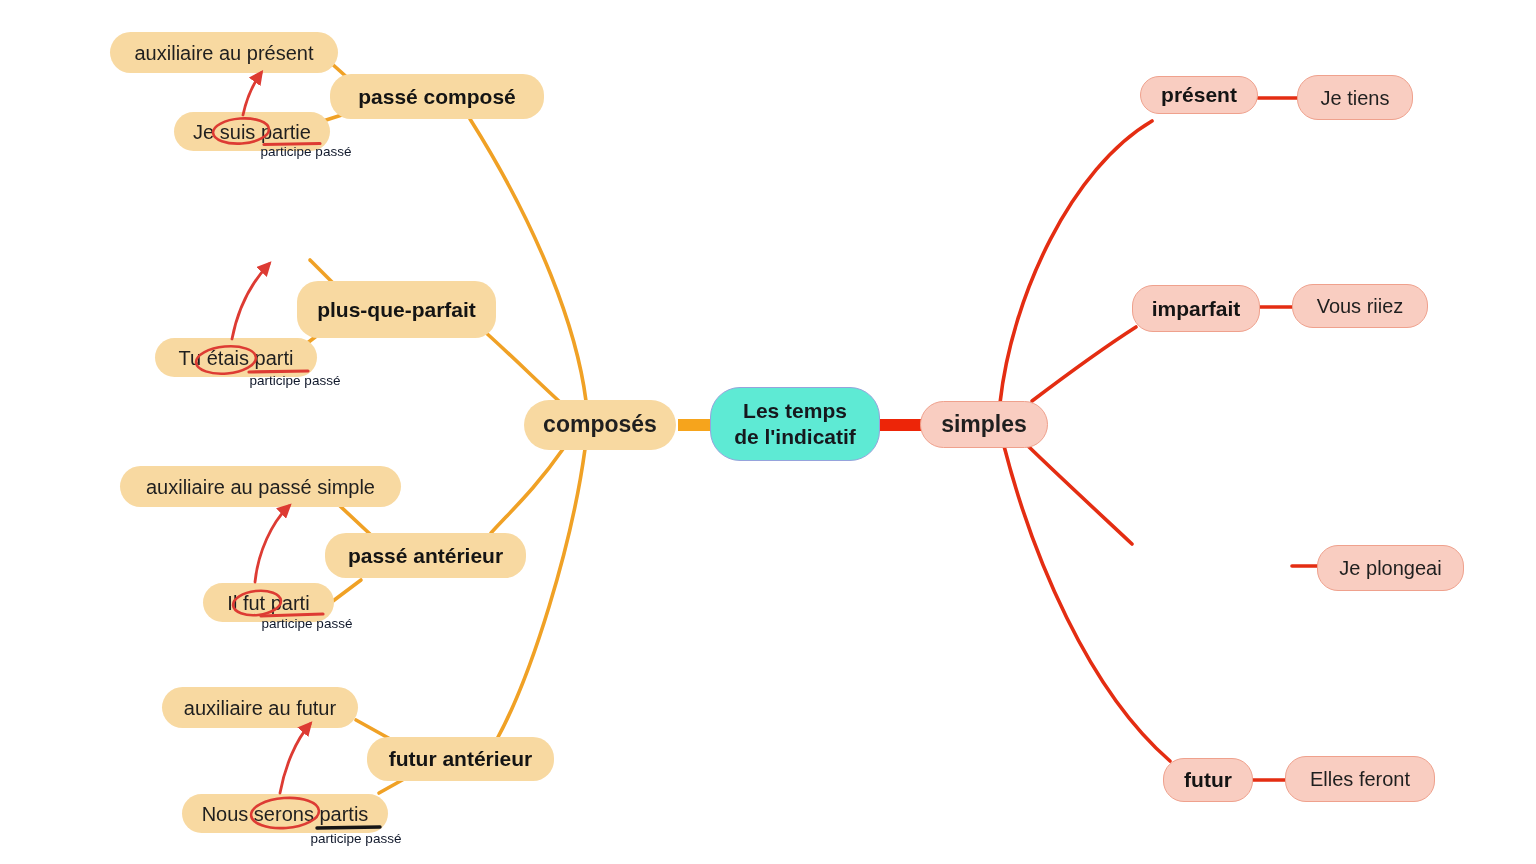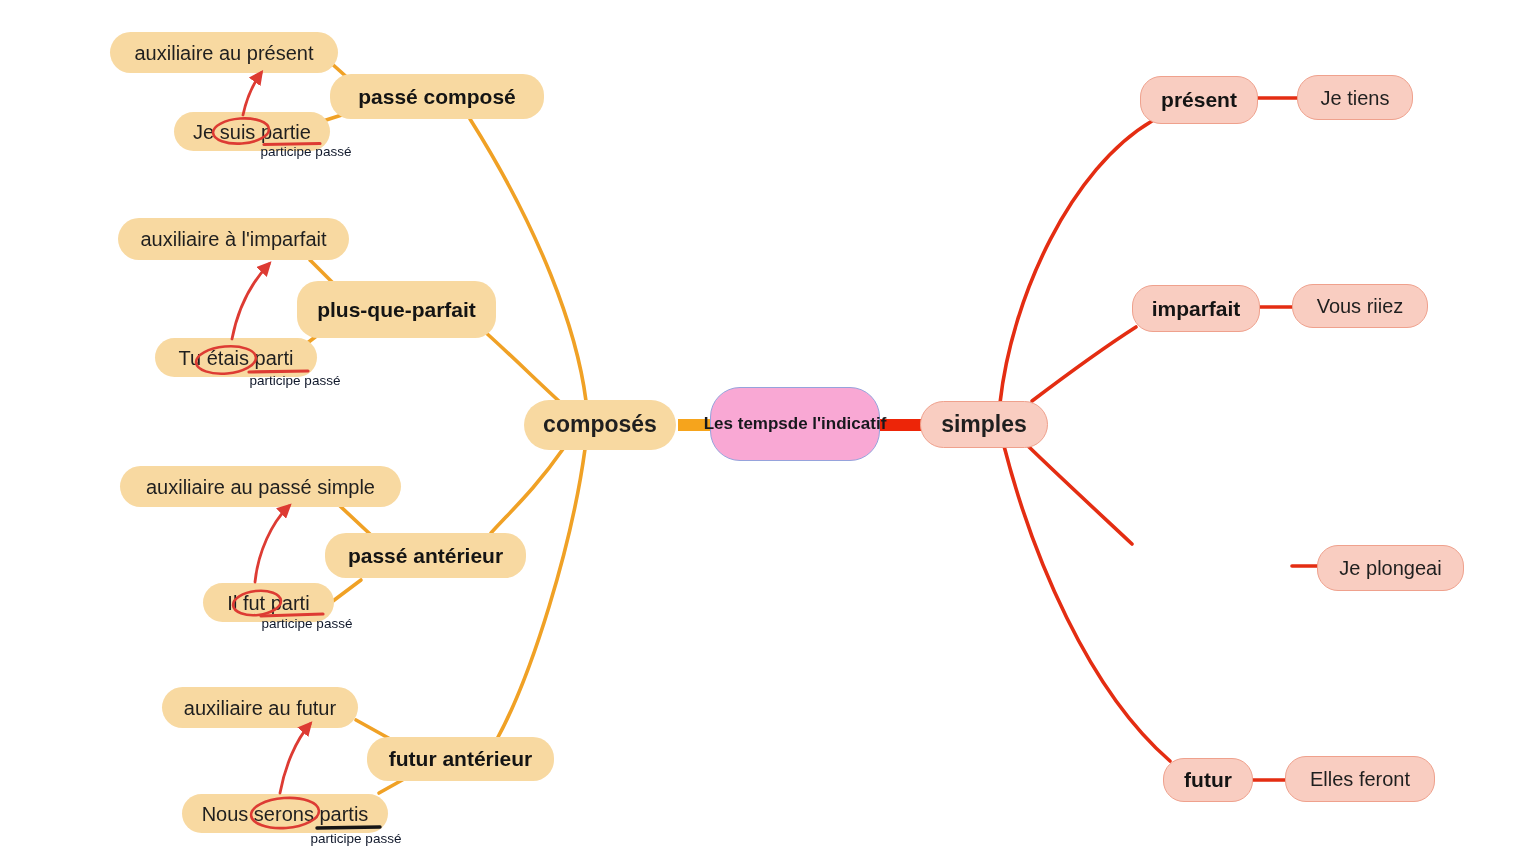--- a/index.html
+++ b/index.html
@@ -18,23 +18,23 @@
     display:flex;align-items:center;justify-content:center;
     color:#1f1f1f;font-size:20px;line-height:1.1;
     border-radius:21px;box-sizing:border-box;
     white-space:nowrap;
   }
   .orange{background:#F8D9A1;}
   .pink{background:#F9CDC1;border:1.5px solid #EFA18D;}
   .bold{font-weight:700;font-size:21px;color:#141414;}
   .hub{font-weight:700;font-size:23px;border-radius:25px;}
   .center-node{
-    background:#f9a8d4;border:1.5px solid #96A3DC;
-    border-radius:30px;
-    font-weight:700;font-size:17px;color:#16181d;line-height:1.25;
+    background:#5eead4;border:1.5px solid #96A3DC;
+    border-radius:30px;flex-direction:column;
+    font-weight:700;font-size:21px;color:#16181d;line-height:1.25;
   }
   .note{
     position:absolute;z-index:2;
     font-size:13.5px;color:#0f172a;
     text-align:center;white-space:nowrap;
     pointer-events:none;
   }
 </style>
 </head>
 <body>
@@ -68,21 +68,20 @@
       <path d="M 1292,566 L 1317,566"></path>
       <path d="M 1253,780 L 1285,780"></path>
     </g>
   </svg>
 
   <div class="node orange" style="left:110px;top:32px;width:228px;height:41px">auxiliaire au présent</div>
   <div class="node orange bold" style="left:330px;top:74px;width:214px;height:45px">passé composé</div>
   <div class="node orange" style="left:174px;top:112px;width:156px;height:39px">Je suis partie</div>
   <div class="note" style="left:246px;top:144px;width:120px">participe passé</div>
 
-  <div class="node orange" style="left:118px;top:218px;width:231px;height:42px">auxiliaire à l'imparfait</div>
   <div class="node orange bold" style="left:297px;top:281px;width:199px;height:57px">plus-que-parfait</div>
   <div class="node orange" style="left:155px;top:338px;width:162px;height:39px">Tu étais parti</div>
   <div class="note" style="left:235px;top:373px;width:120px">participe passé</div>
 
   <div class="node orange" style="left:120px;top:466px;width:281px;height:41px">auxiliaire au passé simple</div>
   <div class="node orange bold" style="left:325px;top:533px;width:201px;height:45px">passé antérieur</div>
   <div class="node orange" style="left:203px;top:583px;width:131px;height:39px">Il fut parti</div>
   <div class="note" style="left:247px;top:616px;width:120px">participe passé</div>
 
   <div class="node orange bold" style="left:367px;top:737px;width:187px;height:44px">futur antérieur</div>
@@ -92,21 +91,21 @@
 
   <div class="node orange hub" style="left:524px;top:400px;width:152px;height:50px">composés</div>
 
   <div class="node center-node" style="left:710px;top:387px;width:170px;height:74px">
     <div>Les temps</div>
     <div>de l'indicatif</div>
   </div>
 
   <div class="node pink hub" style="left:920px;top:401px;width:128px;height:47px">simples</div>
 
-  <div class="node pink bold" style="left:1140px;top:76px;width:118px;height:48px">présent</div>
+  <div class="node pink bold" style="left:1140px;top:76px;width:118px;height:38px">présent</div>
   <div class="node pink" style="left:1297px;top:75px;width:116px;height:45px">Je tiens</div>
 
   <div class="node pink bold" style="left:1132px;top:285px;width:128px;height:47px">imparfait</div>
   <div class="node pink" style="left:1292px;top:284px;width:136px;height:44px">Vous riiez</div>
 
   <div class="node pink" style="left:1317px;top:545px;width:147px;height:46px">Je plongeai</div>
 
   <div class="node pink bold" style="left:1163px;top:758px;width:90px;height:44px">futur</div>
   <div class="node pink" style="left:1285px;top:756px;width:150px;height:46px">Elles feront</div>
 

